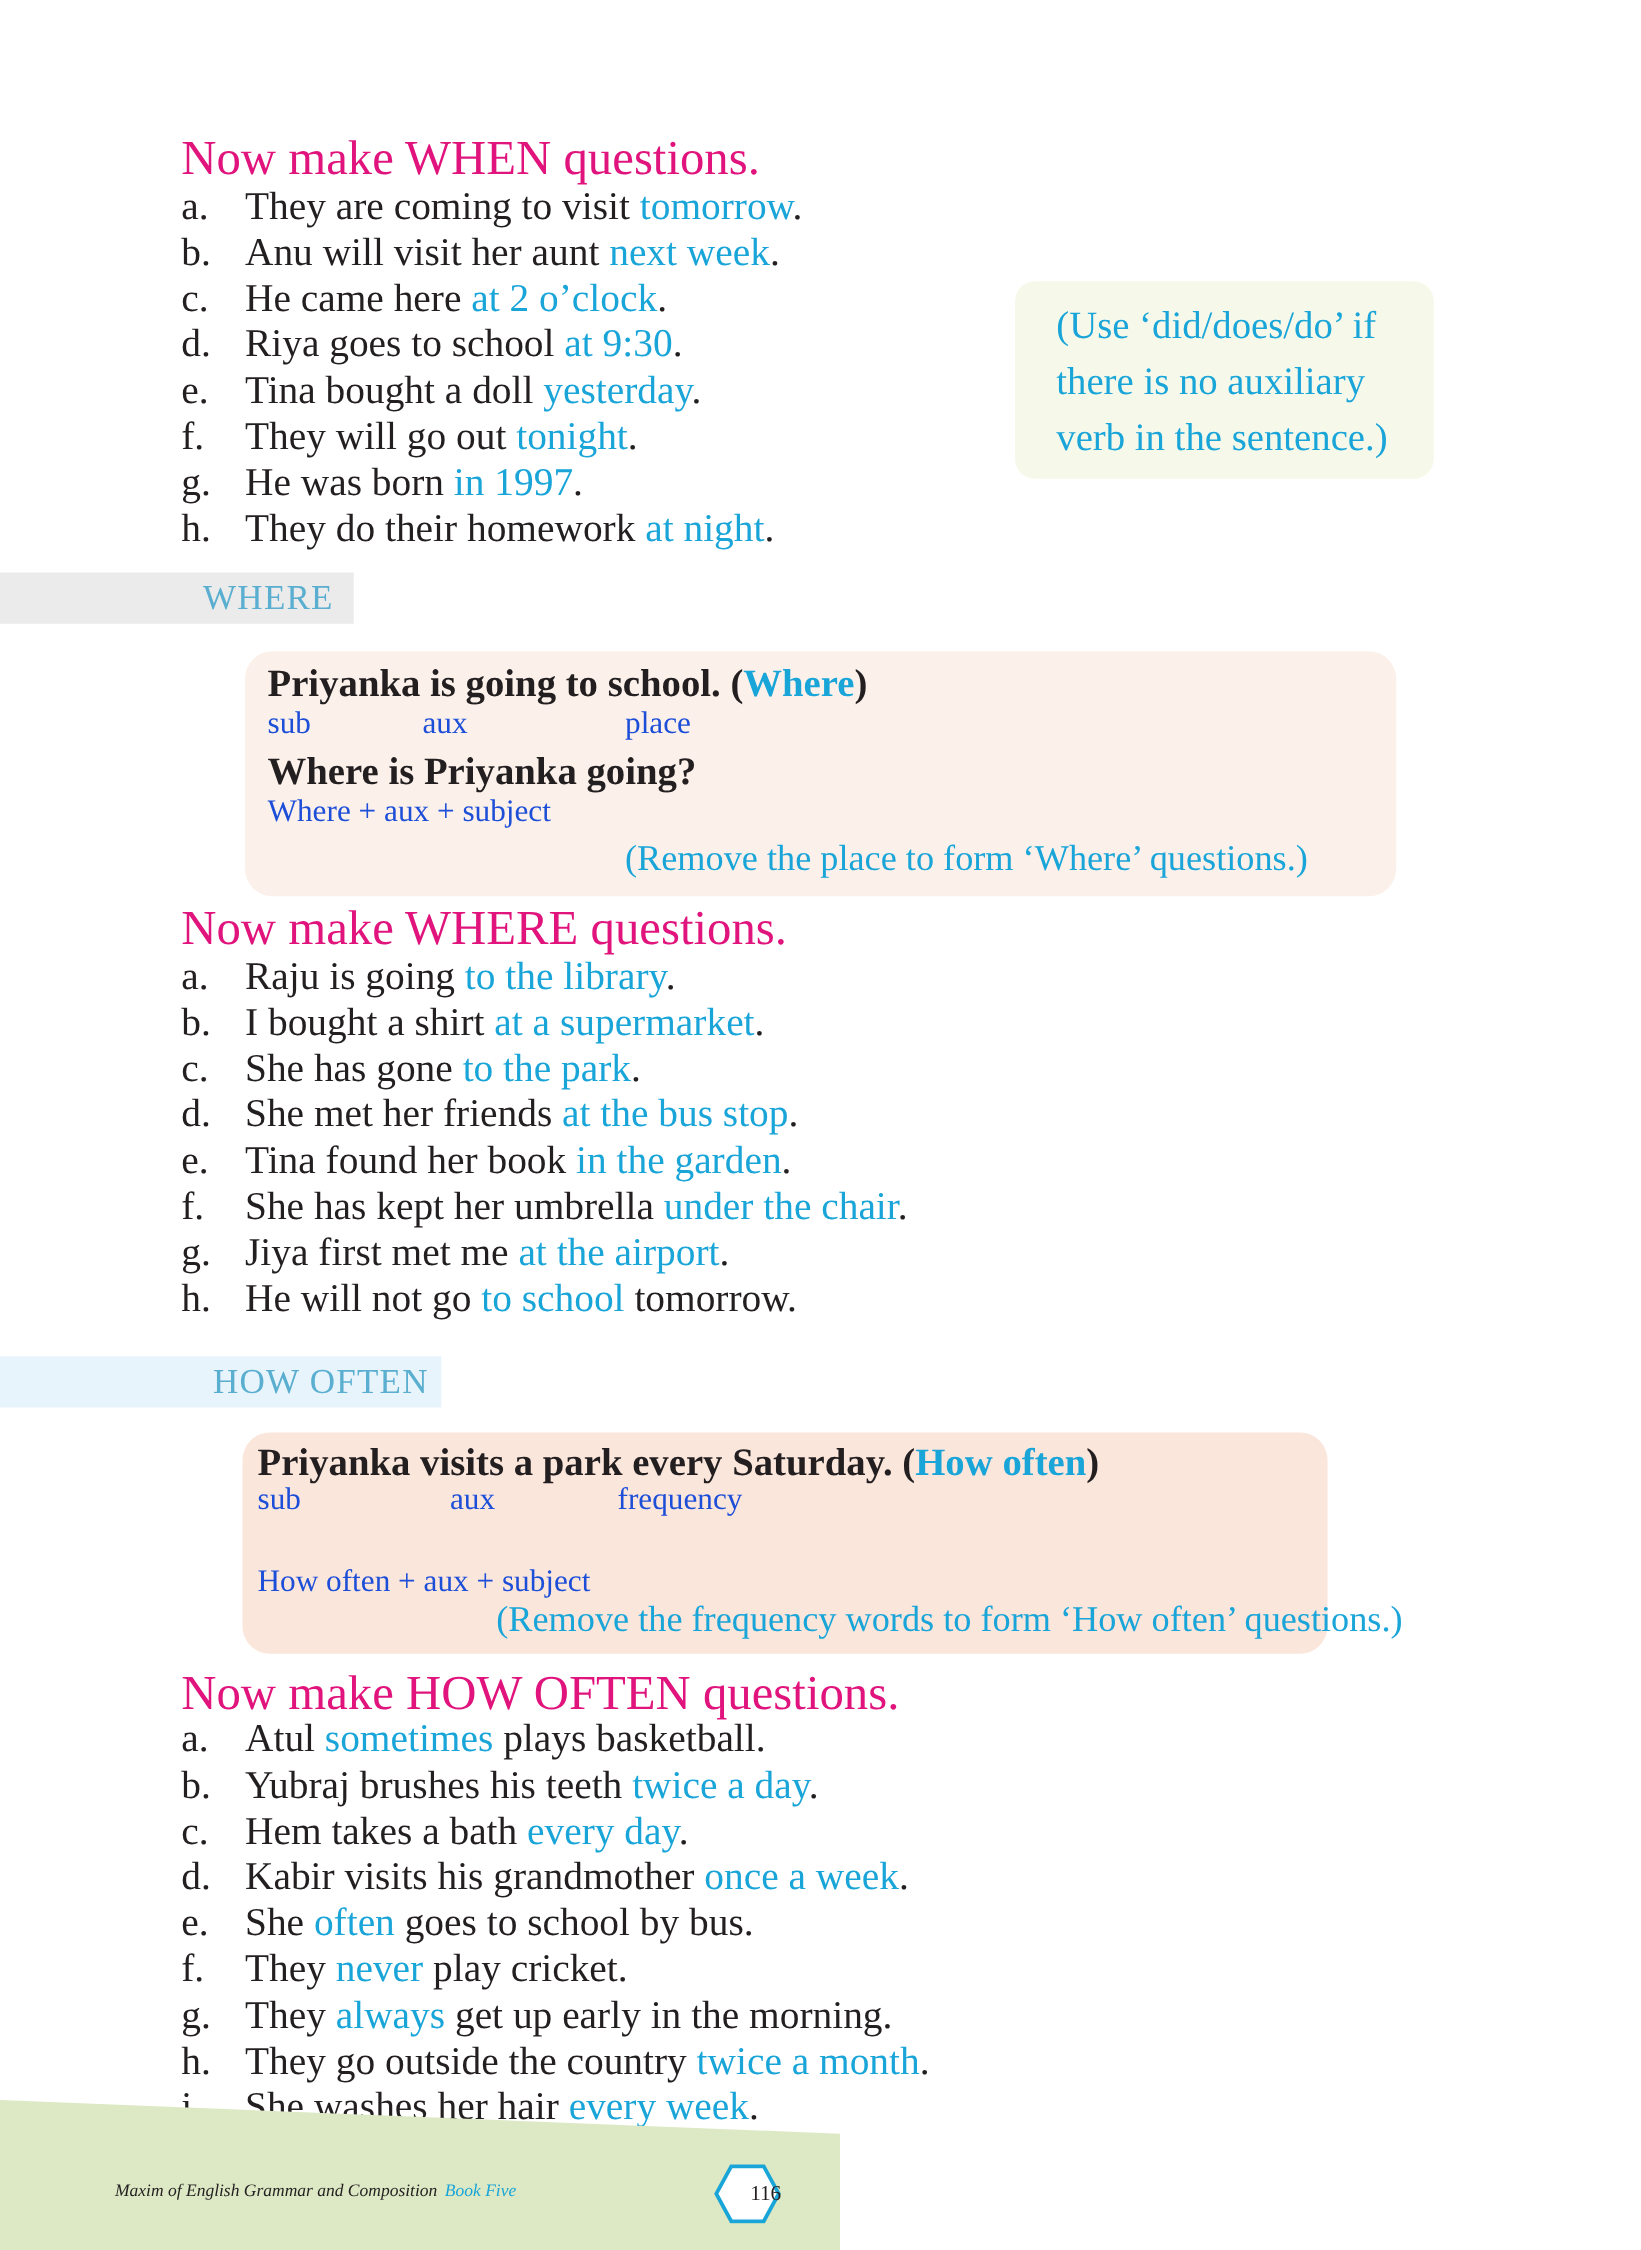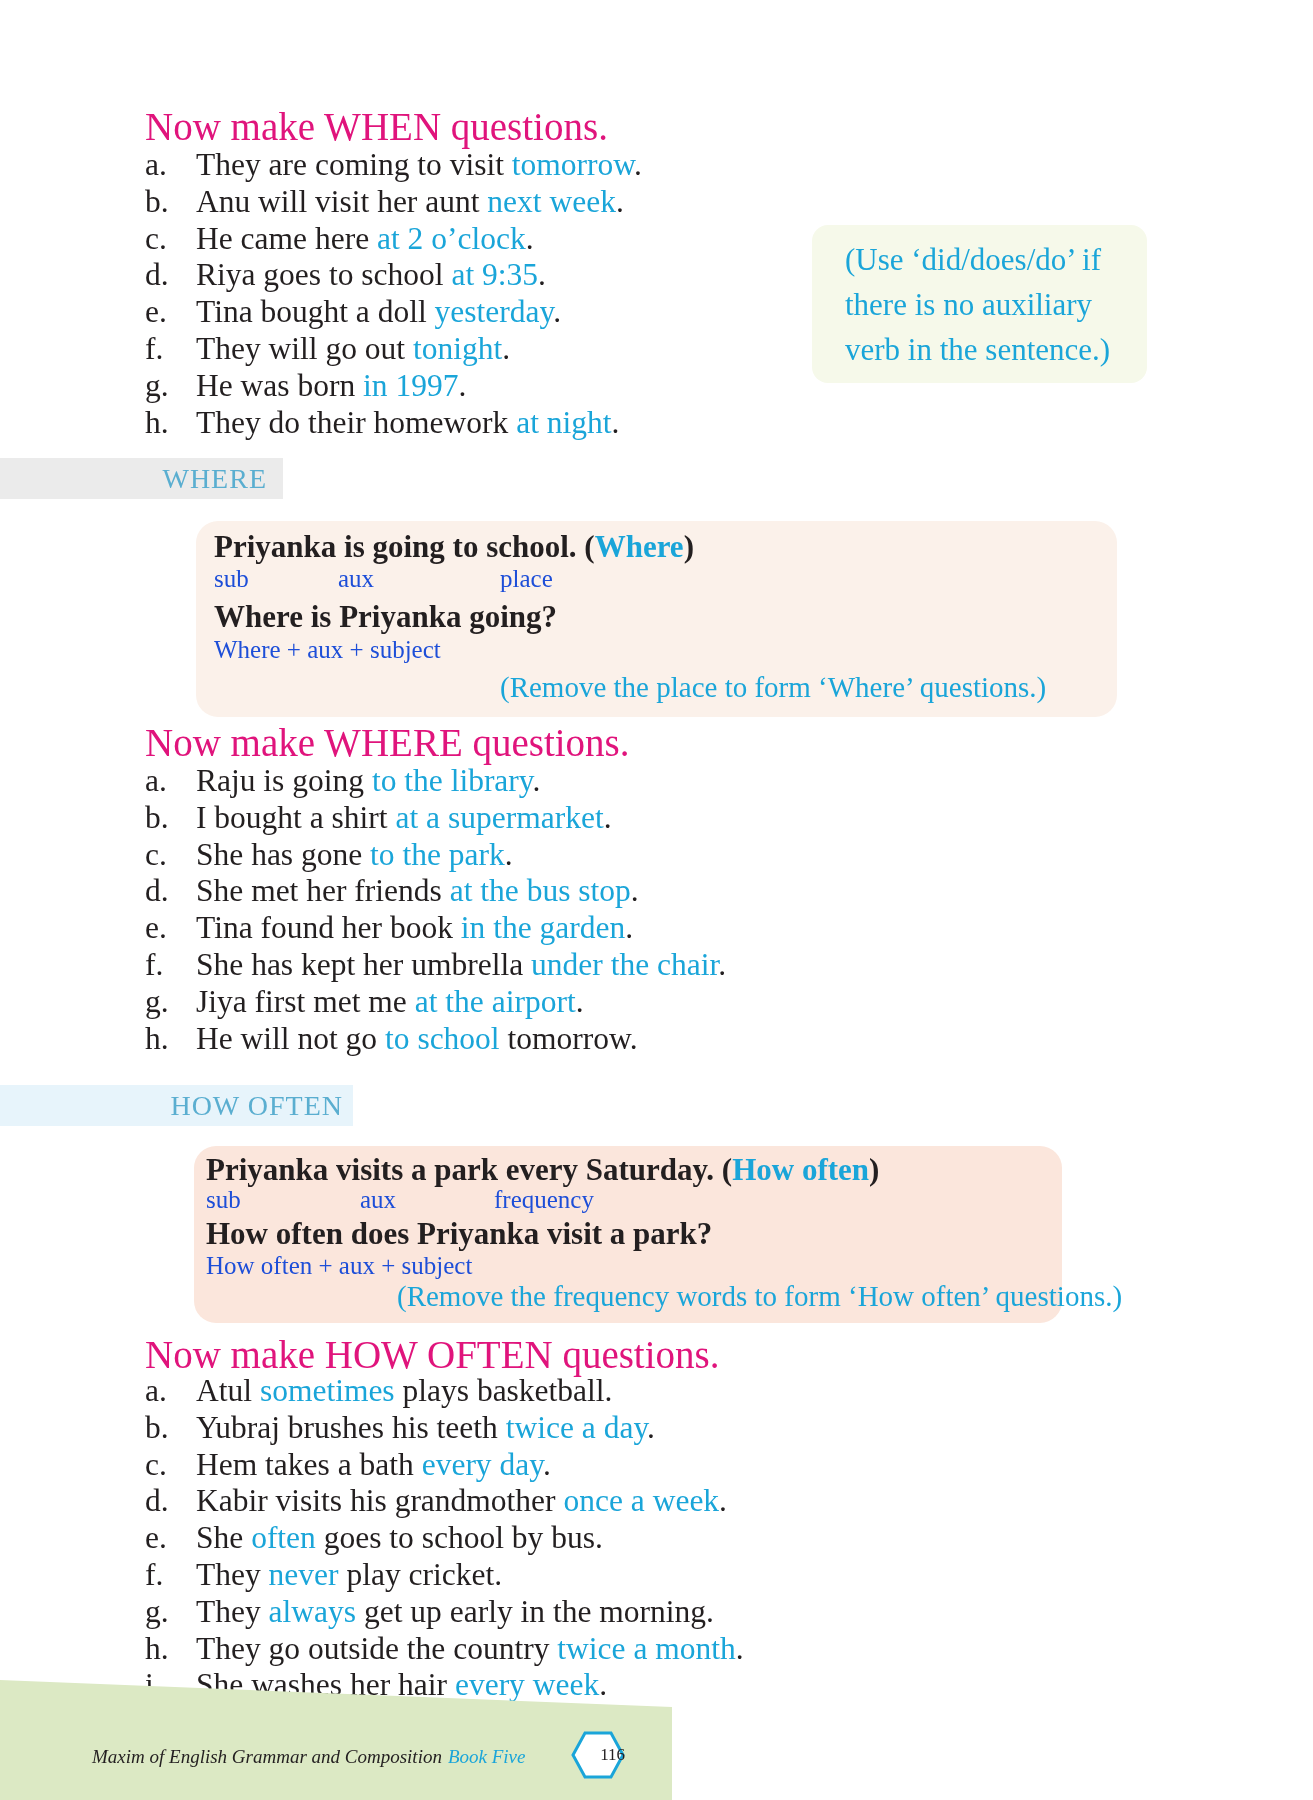--- a/index.html
+++ b/index.html
@@ -44,41 +44,41 @@
     .ex-main { font-size: 31px; color: #231f20; font-weight: bold; }
     .ex-sub { font-size: 25px; color: #1d4ed8; }
     .ex-tip { font-size: 29px; color: #1aa5d9; }
     .footer-bg {
       position: absolute; left: 0; top: 1680px; width: 672px; height: 120px;
       background: #dce9c4;
       clip-path: polygon(0 0, 100% 27px, 100% 100%, 0 100%);
     }
     .footer-text {
       position: absolute; left: 92px; top: 1746px; white-space: nowrap;
-      font-style: italic; font-size: 19px; color: #231f20;
+      font-style: italic; font-size: 14px; color: #231f20;
     }
     .footer-text .book { color: #1aa5d9; margin-left: 6px; }
     .page-hex {
       position: absolute; left: 571px; top: 1731px; width: 54px; height: 48px;
     }
     .page-num {
       position: absolute; left: 571px; top: 1731px; width: 54px; height: 48px;
       font-size: 17px; line-height: 48px; text-align: right; color: #231f20;
     }
   </style>
 </head>
 <body>
 
 <div class="abs heading" style="left:145px; top:108px;">Now make WHEN questions.</div>
 
 <ul class="list" style="top:147px;" id="when-list">
     <li><span class="lbl">a.</span><span>They are coming to visit </span><span class="hl">tomorrow</span><span>.</span></li>
     <li><span class="lbl">b.</span><span>Anu will visit her aunt </span><span class="hl">next week</span><span>.</span></li>
     <li><span class="lbl">c.</span><span>He came here </span><span class="hl">at 2 o’clock</span><span>.</span></li>
-    <li><span class="lbl">d.</span><span>Riya goes to school </span><span class="hl">at 9:35</span><span>.</span></li>
+    <li><span class="lbl">d.</span><span>Riya goes to school </span><span class="hl">at 9:30</span><span>.</span></li>
     <li><span class="lbl">e.</span><span>Tina bought a doll </span><span class="hl">yesterday</span><span>.</span></li>
     <li><span class="lbl">f.</span><span>They will go out </span><span class="hl">tonight</span><span>.</span></li>
     <li><span class="lbl">g.</span><span>He was born </span><span class="hl">in 1997</span><span>.</span></li>
     <li><span class="lbl">h.</span><span>They do their homework </span><span class="hl">at night</span><span>.</span></li>
   </ul>
 
 <div class="note-box">
   <p>
     <span>(Use ‘did/does/do’ if</span><br>
     <span>there is no auxiliary</span><br>
@@ -115,21 +115,20 @@
 
 <div class="band often">HOW OFTEN</div>
 
 <div class="example-box often">
   <div class="ex-line ex-main" style="left:12px; top:6px;">
     <span>Priyanka visits a park every Saturday. (</span><span class="hl">How often</span><span>)</span>
   </div>
   <div class="ex-line ex-sub" style="left:12px; top:40px;">sub</div>
   <div class="ex-line ex-sub" style="left:166px; top:40px;">aux</div>
   <div class="ex-line ex-sub" style="left:300px; top:40px;">frequency</div>
-  <div class="ex-line ex-main" style="left:12px; top:70px;">How often does Priyanka visit a park?</div>
   <div class="ex-line ex-sub" style="left:12px; top:106px;">How often +  aux + subject</div>
   <div class="ex-line ex-tip" style="left:203px; top:134px;">(Remove the frequency words to form ‘How often’ questions.)</div>
 </div>
 
 <div class="abs heading" style="left:145px; top:1336px;">Now make HOW OFTEN questions.</div>
 
 <ul class="list" style="top:1373px;" id="often-list">
     <li><span class="lbl">a.</span><span>Atul </span><span class="hl">sometimes</span><span> plays basketball.</span></li>
     <li><span class="lbl">b.</span><span>Yubraj brushes his teeth </span><span class="hl">twice a day</span><span>.</span></li>
     <li><span class="lbl">c.</span><span>Hem takes a bath </span><span class="hl">every day</span><span>.</span></li>

